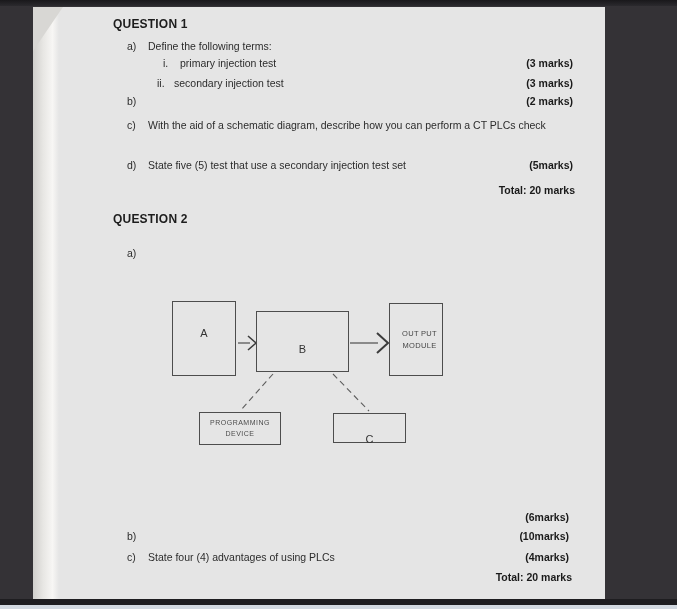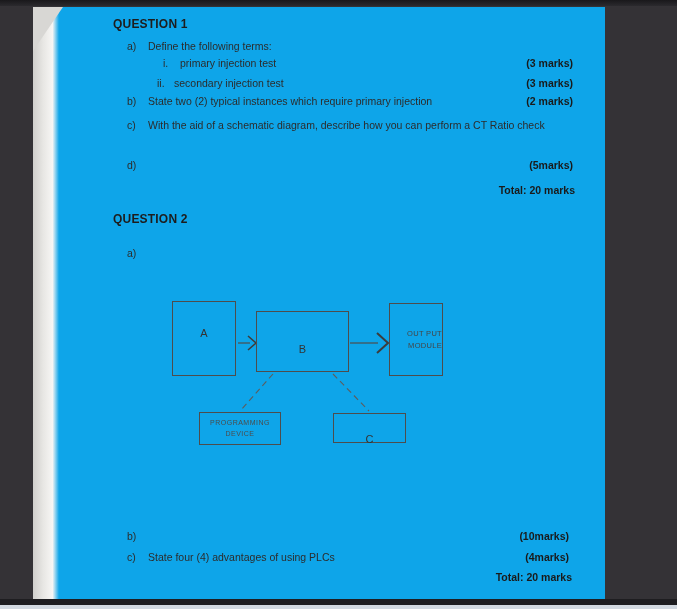--- a/index.html
+++ b/index.html
@@ -10,21 +10,21 @@
     overflow:hidden;
     font-family:"Liberation Sans", sans-serif;
   }
   .top-strip {
     position:absolute; left:0; top:0; width:677px; height:6px;
     background:linear-gradient(180deg,#19181b 0%,#2b2a2e 100%);
     z-index:5;
   }
   .page {
     position:absolute; left:33px; top:7px; width:572px; height:593px;
-    background:#0ea5e9;
+    background:#e5e5e5;
     z-index:1;
   }
   .page-edge {
     position:absolute; left:0; top:0; bottom:0; width:26px;
     background:linear-gradient(90deg,#d0cfcc 0%,#e8e7e4 40%,#f7f6f4 75%,rgba(252,252,250,0) 100%);
   }
   .page-corner {
     position:absolute; left:0; top:0; width:30px; height:44px;
     background:#d8d7d4;
     clip-path:polygon(0 0, 100% 0, 0 100%);
@@ -50,21 +50,21 @@
   .arrow-head { fill:none; stroke:#3c3c3c; }
   .dbox {
     position:absolute; border:1.3px solid #4d4d4d;
     display:flex; align-items:center; justify-content:center;
     color:#333; box-sizing:border-box;
   }
   .blabel { font-size:11px; color:#333; }
   .shift-up { transform:translateY(-6px); }
   .shift-down { transform:translateY(7px); }
   .outbox {
-    flex-direction:column; align-items:flex-end; justify-content:center;
+    flex-direction:column; align-items:center; justify-content:center;
     padding-left:7px; font-size:7.5px; line-height:1.6; letter-spacing:0.3px; color:#454545;
   }
   .progbox {
     flex-direction:column; font-size:7px; line-height:1.55;
     letter-spacing:0.5px; color:#4c4c4c; text-align:center;
   }
   .cbox { display:block; }
   .clabel {
     position:absolute; left:50%; bottom:-3px; transform:translateX(-50%);
     font-size:11px; line-height:1; color:#333;
@@ -102,32 +102,32 @@
   </div>
 
   <div class="row" style="left:124px;top:70px;right:32px">
     <span class="lbl" style="width:17px">ii.</span>
     <span class="txt">secondary injection test</span>
     <span class="marks">(3 marks)</span>
   </div>
 
   <div class="row" style="left:94px;top:88px;right:32px">
     <span class="lbl" style="width:21px">b)</span>
-    <span class="txt">State two (2) typical instances which require primary injection</span>
     <span class="marks">(2 marks)</span>
   </div>
 
   <div class="row" style="left:94px;top:112px;right:32px">
     <span class="lbl" style="width:21px">c)</span>
-    <span class="txt">With the aid of a schematic diagram, describe how you can perform a CT Ratio check</span>
+    <span class="txt">With the aid of a schematic diagram, describe how you can perform a CT PLCs check</span>
   </div>
 
 
   <div class="row" style="left:94px;top:152px;right:32px">
     <span class="lbl" style="width:21px">d)</span>
+    <span class="txt">State five (5) test that use a secondary injection test set</span>
     <span class="marks">(5marks)</span>
   </div>
 
   <div class="row marks-only" style="left:94px;top:177px;right:30px">
     <span class="marks">Total: 20 marks</span>
   </div>
 
   <div class="qtitle" style="left:80px;top:205px">QUESTION 2</div>
 
   <div class="row" style="left:94px;top:240px;right:34px">
@@ -160,20 +160,23 @@
     <div class="dbox progbox" style="left:166px;top:405px;width:82px;height:33px">
       <span>PROGRAMMING</span>
       <span>DEVICE</span>
     </div>
 
     <div class="dbox cbox" style="left:300px;top:406px;width:73px;height:30px">
       <span class="clabel">C</span>
     </div>
   </div>
 
+  <div class="row marks-only" style="left:94px;top:504px;right:36px">
+    <span class="marks">(6marks)</span>
+  </div>
 
   <div class="row" style="left:94px;top:523px;right:36px">
     <span class="lbl" style="width:21px">b)</span>
     <span class="marks">(10marks)</span>
   </div>
 
   <div class="row" style="left:94px;top:544px;right:36px">
     <span class="lbl" style="width:21px">c)</span>
     <span class="txt">State four (4) advantages of using PLCs</span>
     <span class="marks">(4marks)</span>

